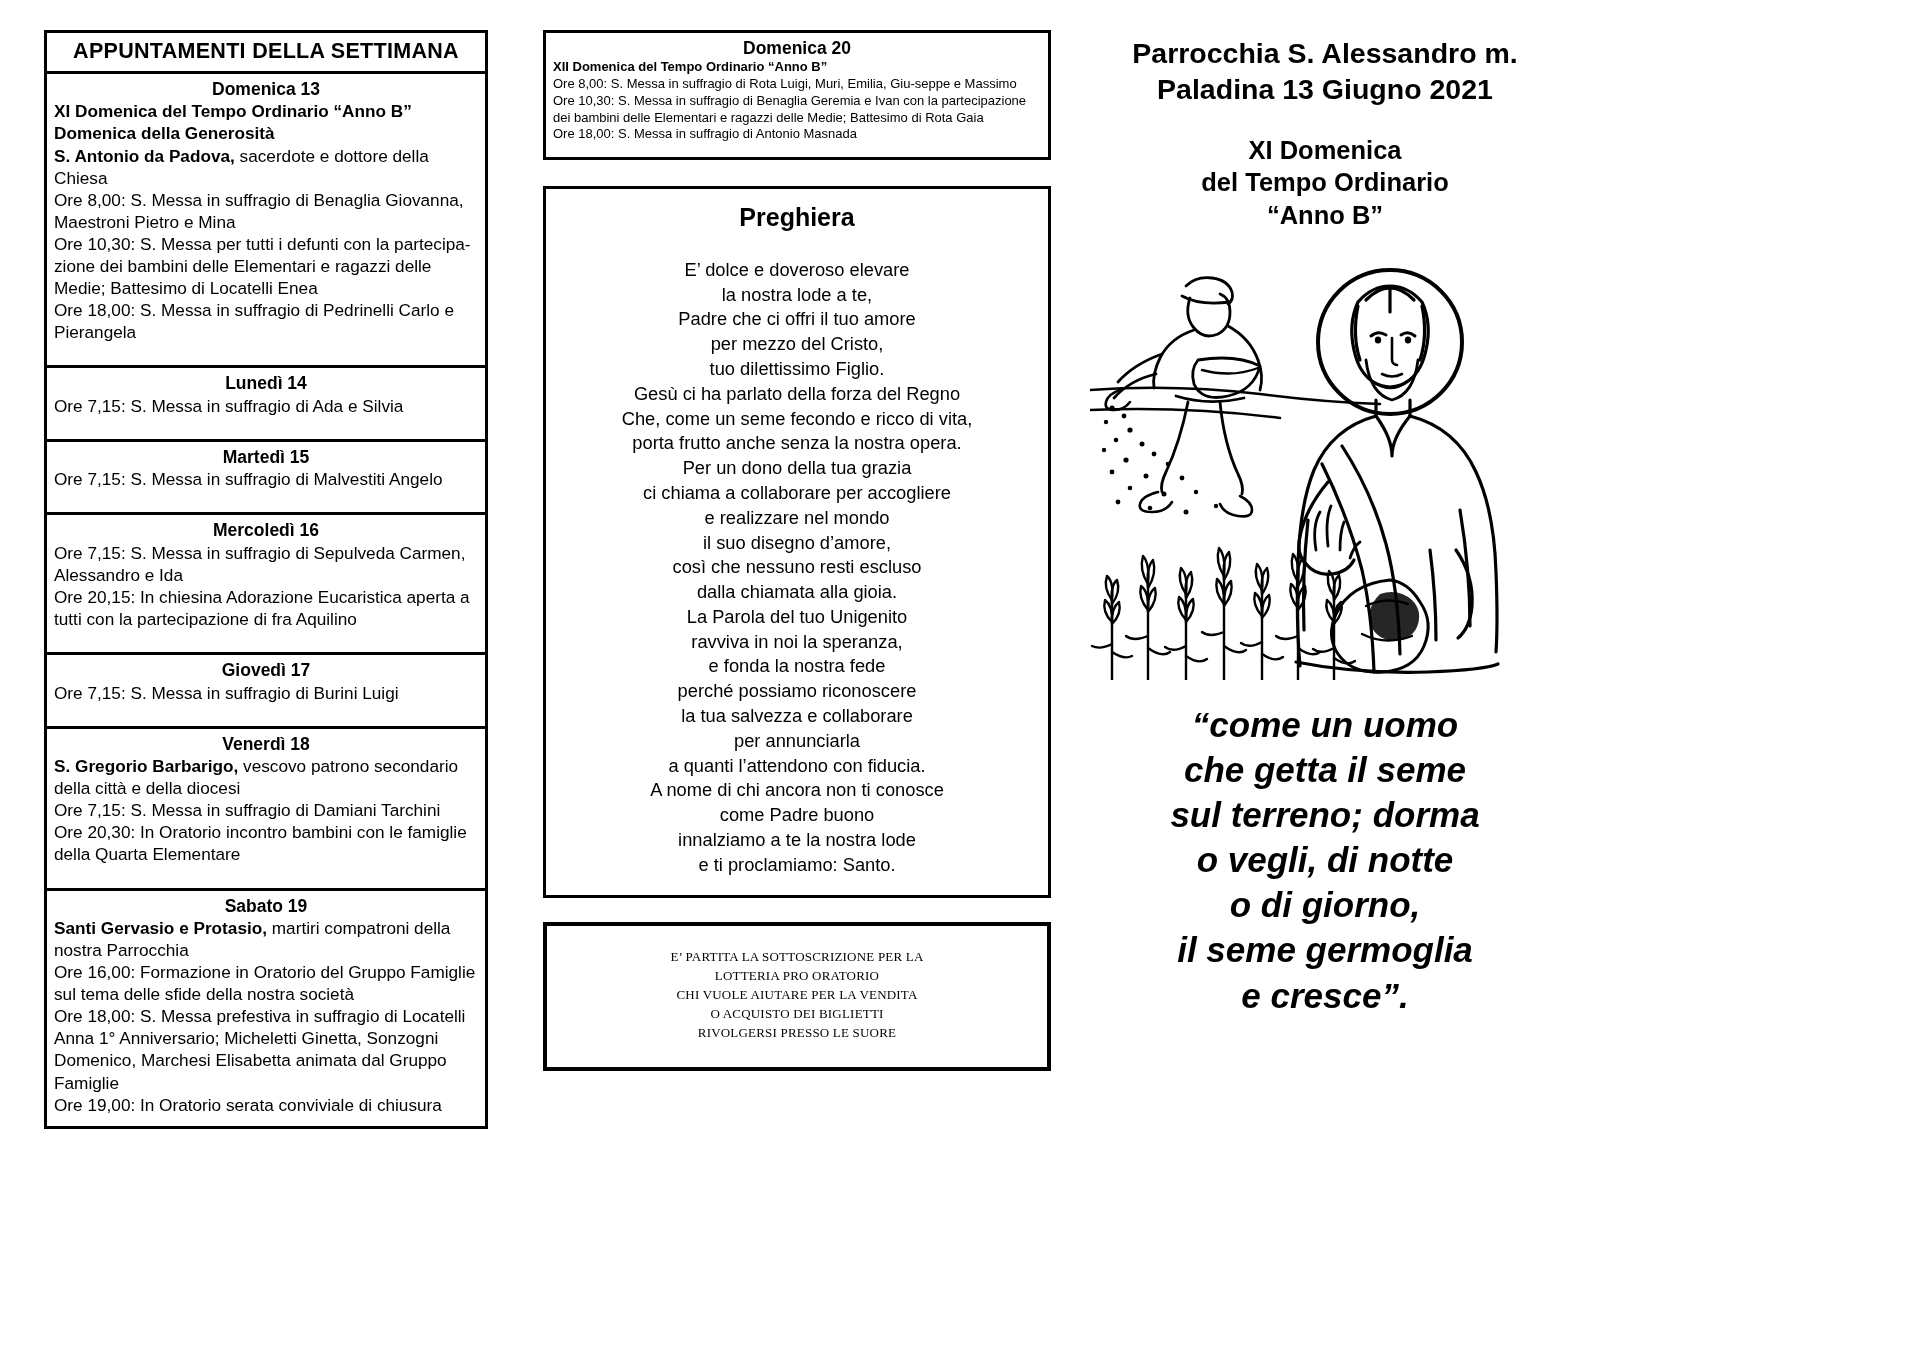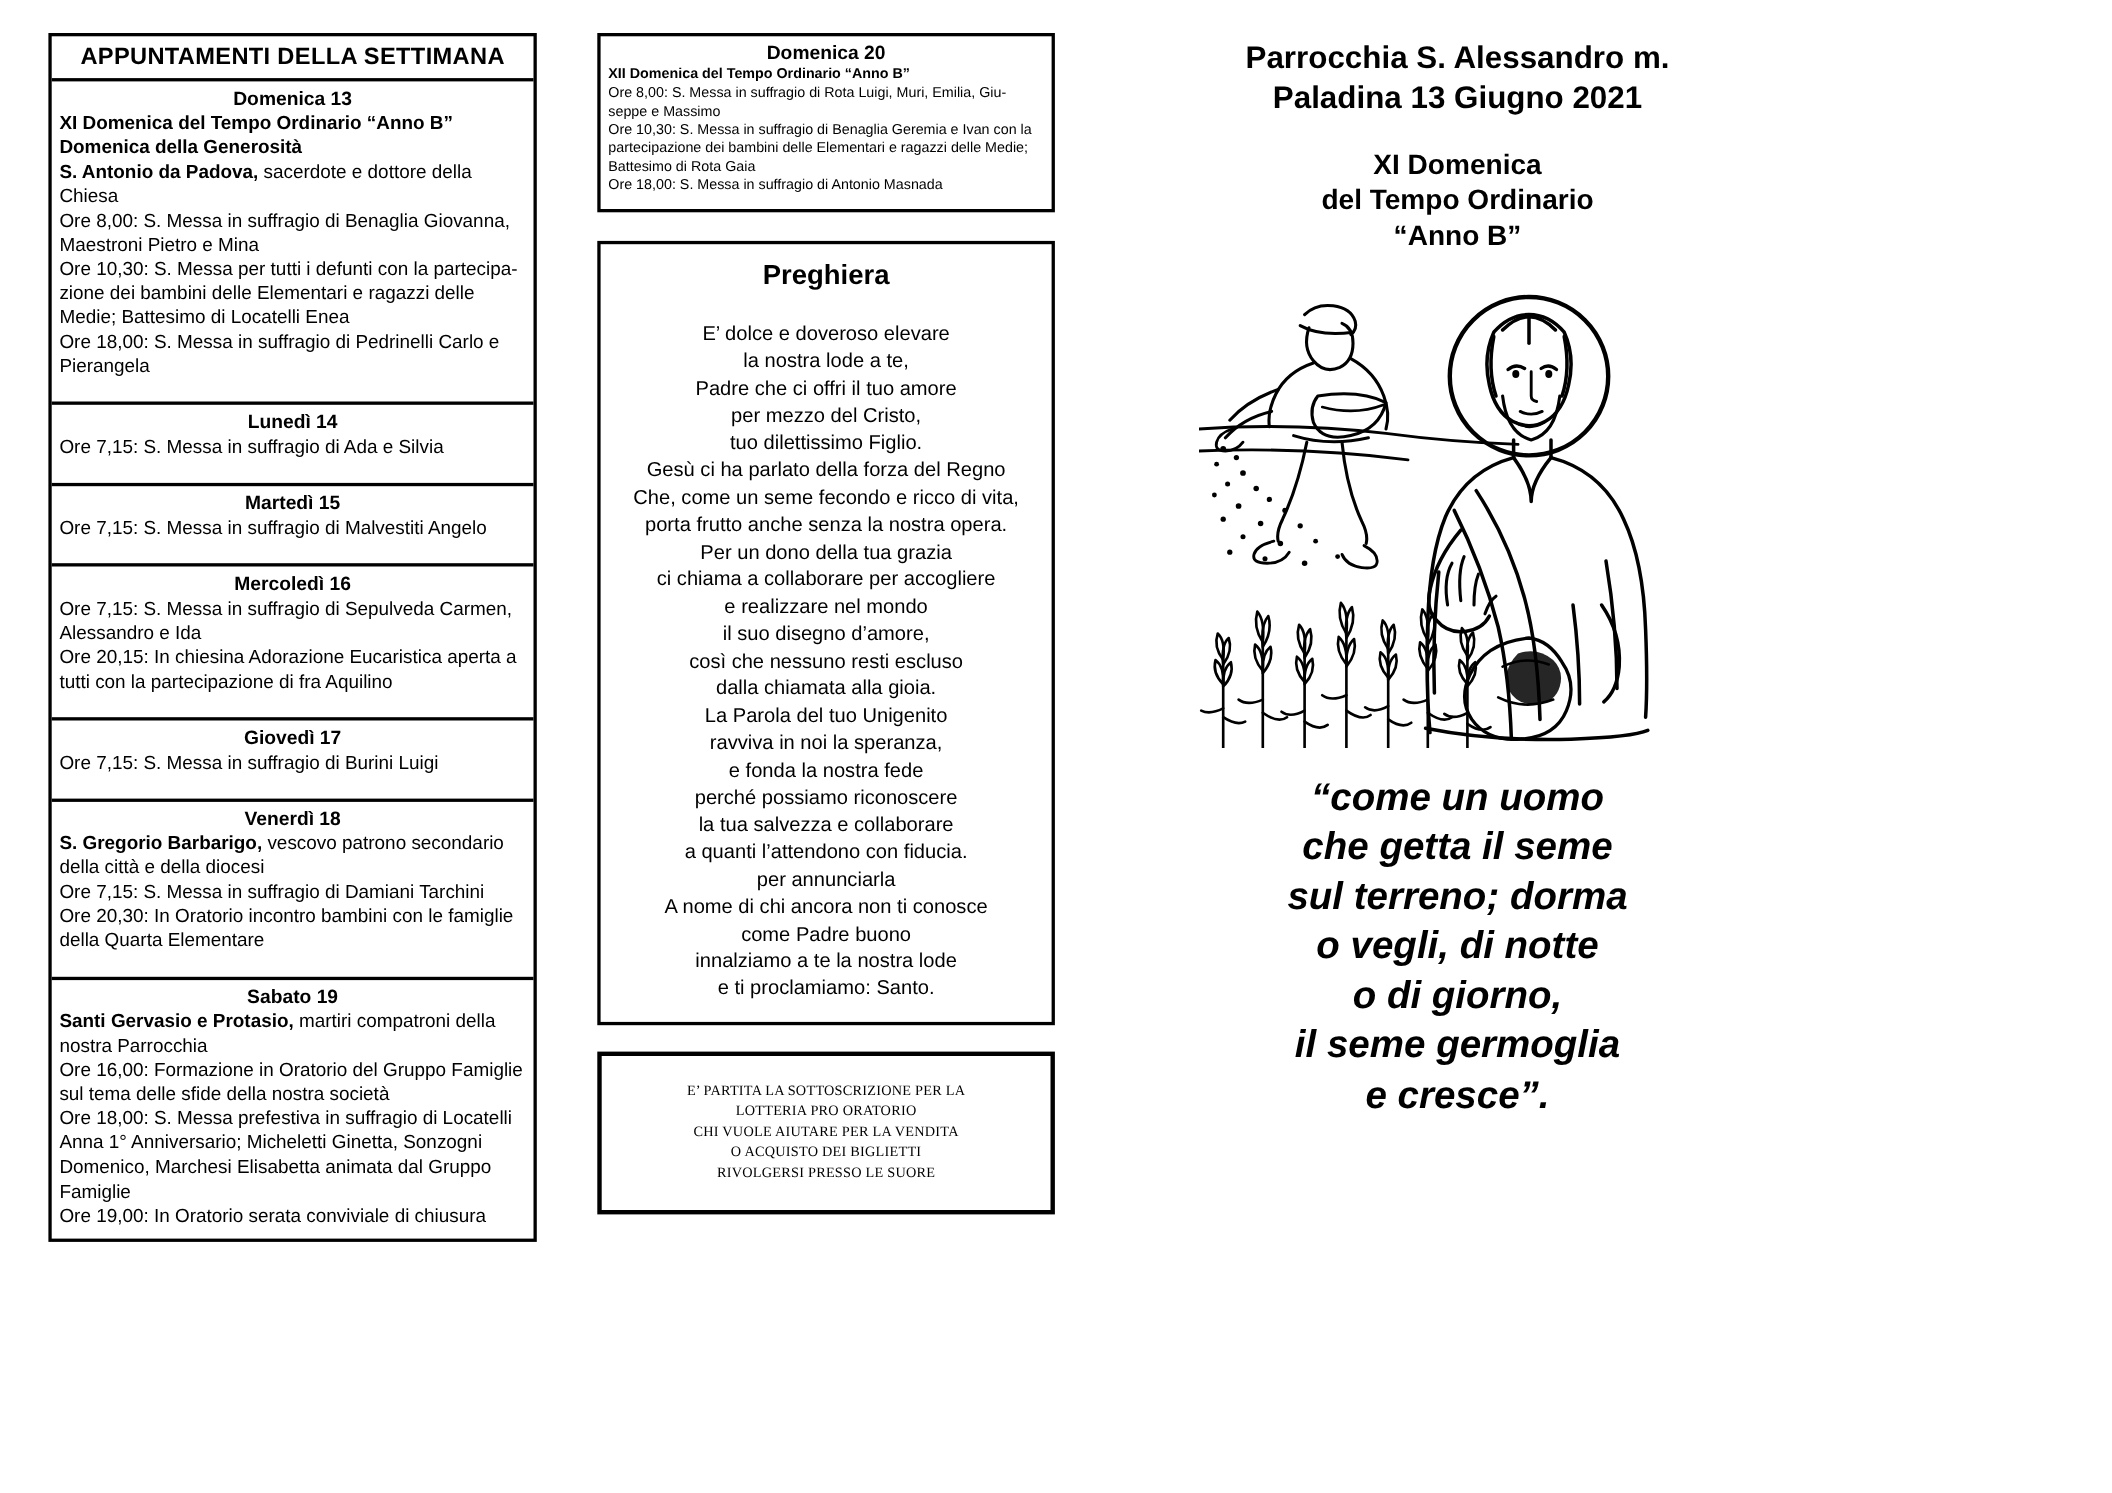--- a/index.html
+++ b/index.html
@@ -61,21 +61,21 @@
     text-align: left;
   }
   .day-line.b { font-weight: bold; }
   .day-line .bold { font-weight: bold; }
 
   
   .col2 {
     position: absolute;
     left: 543px;
     top: 30px;
-    width: 416px;
+    width: 508px;
   }
   .box {
     border: 3px solid #000;
     box-sizing: border-box;
   }
   .dom20 {
     padding: 4px 7px 14px 7px;
     margin-bottom: 0;
   }
   .dom20 .day-name { font-size: 17.5px; }
@@ -224,22 +224,22 @@
           <div class="preghiera-line">ci chiama a collaborare per accogliere</div>
           <div class="preghiera-line">e realizzare nel mondo</div>
           <div class="preghiera-line">il suo disegno d’amore,</div>
           <div class="preghiera-line">così che nessuno resti escluso</div>
           <div class="preghiera-line">dalla chiamata alla gioia.</div>
           <div class="preghiera-line">La Parola del tuo Unigenito</div>
           <div class="preghiera-line">ravviva in noi la speranza,</div>
           <div class="preghiera-line">e fonda la nostra fede</div>
           <div class="preghiera-line">perché possiamo riconoscere</div>
           <div class="preghiera-line">la tua salvezza e collaborare</div>
+          <div class="preghiera-line">per annunciarla</div>
           <div class="preghiera-line">a quanti l’attendono con fiducia.</div>
-          <div class="preghiera-line">per annunciarla</div>
           <div class="preghiera-line">A nome di chi ancora non ti conosce</div>
           <div class="preghiera-line">come Padre buono</div>
           <div class="preghiera-line">innalziamo a te la nostra lode</div>
           <div class="preghiera-line">e ti proclamiamo: Santo.</div>
         </div>
     </div>
 
     <div class="lottery">
       <div id="lottery-lines">
           <div class="lottery-line">E’ PARTITA LA SOTTOSCRIZIONE PER LA</div>

